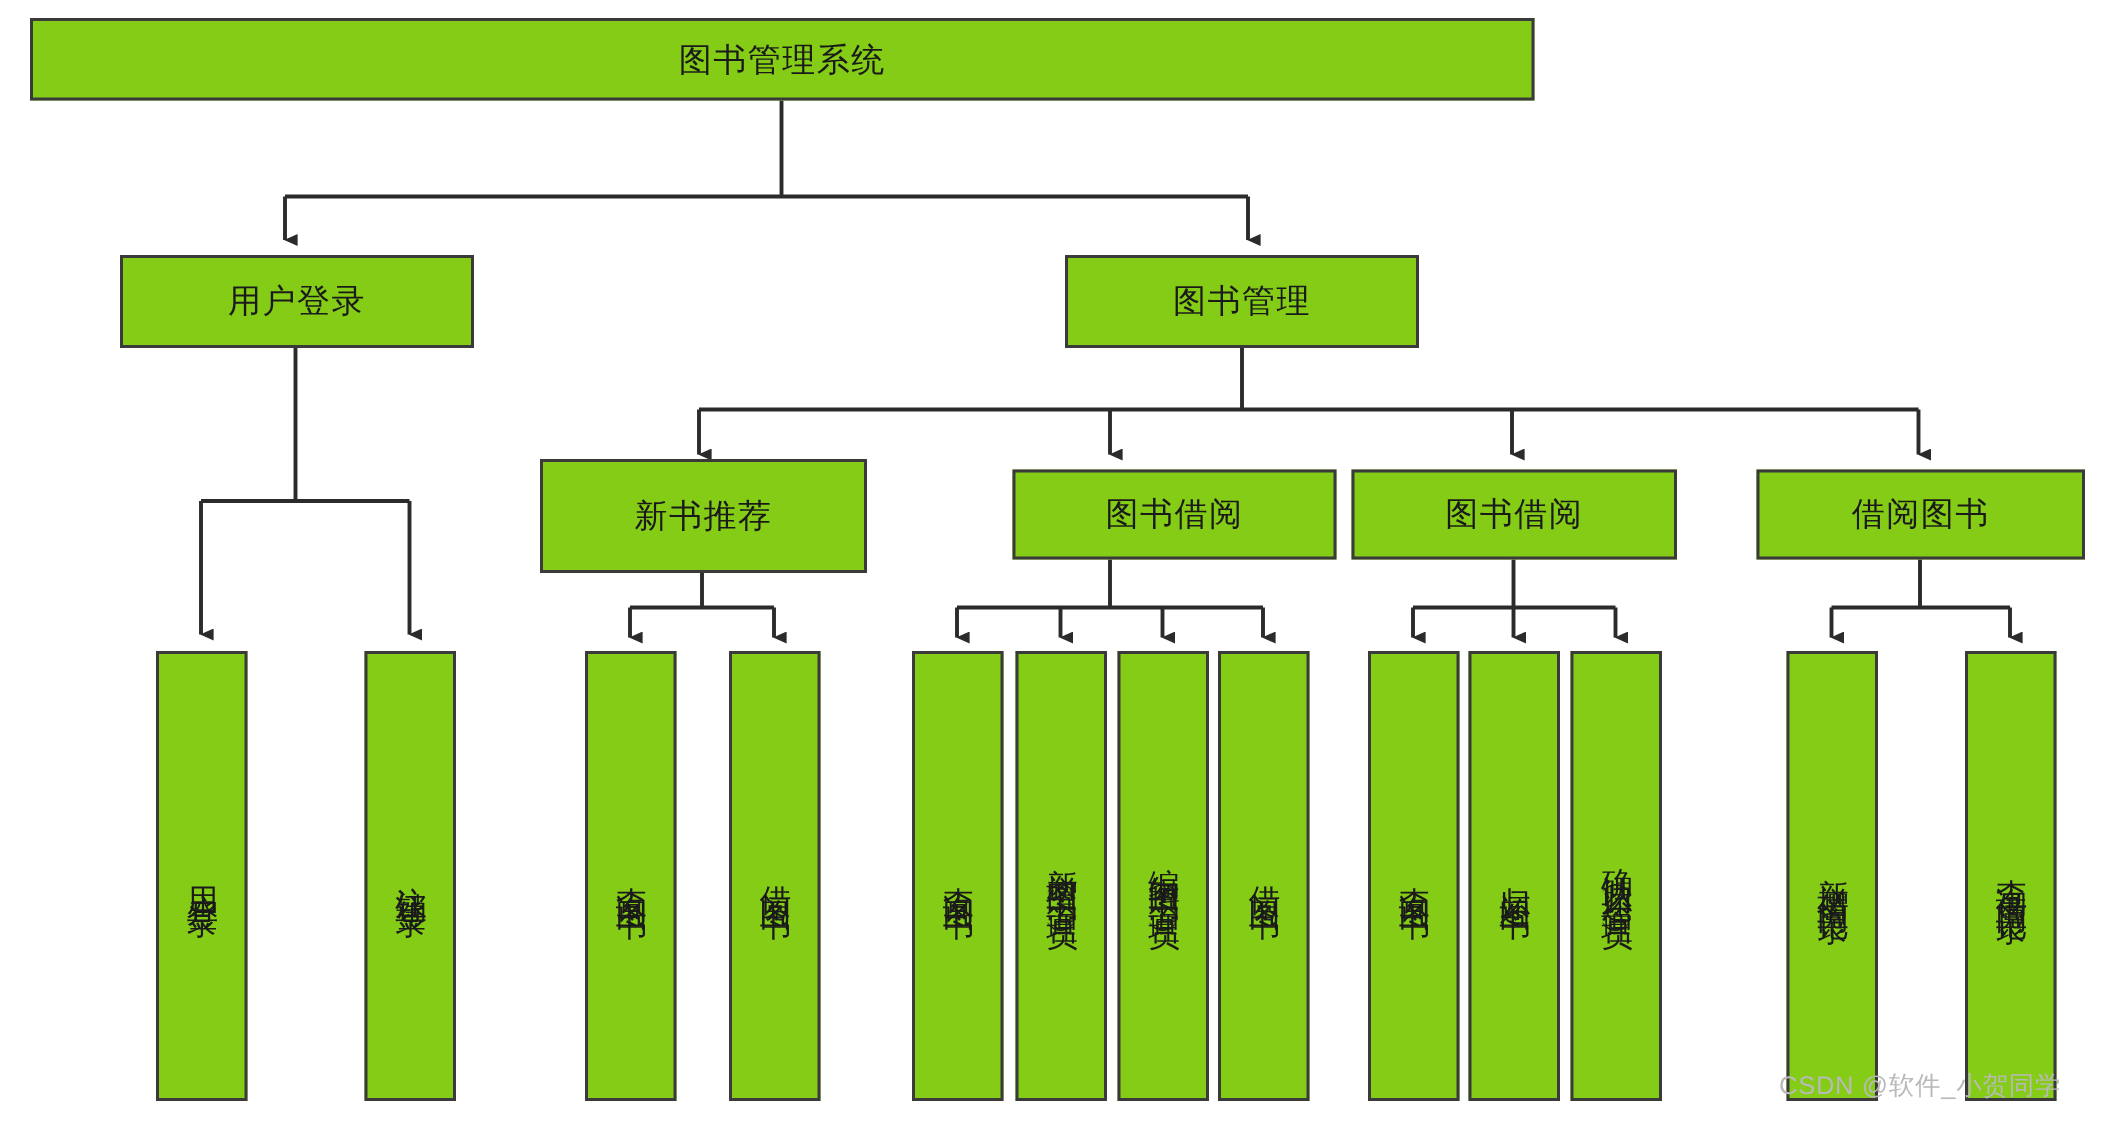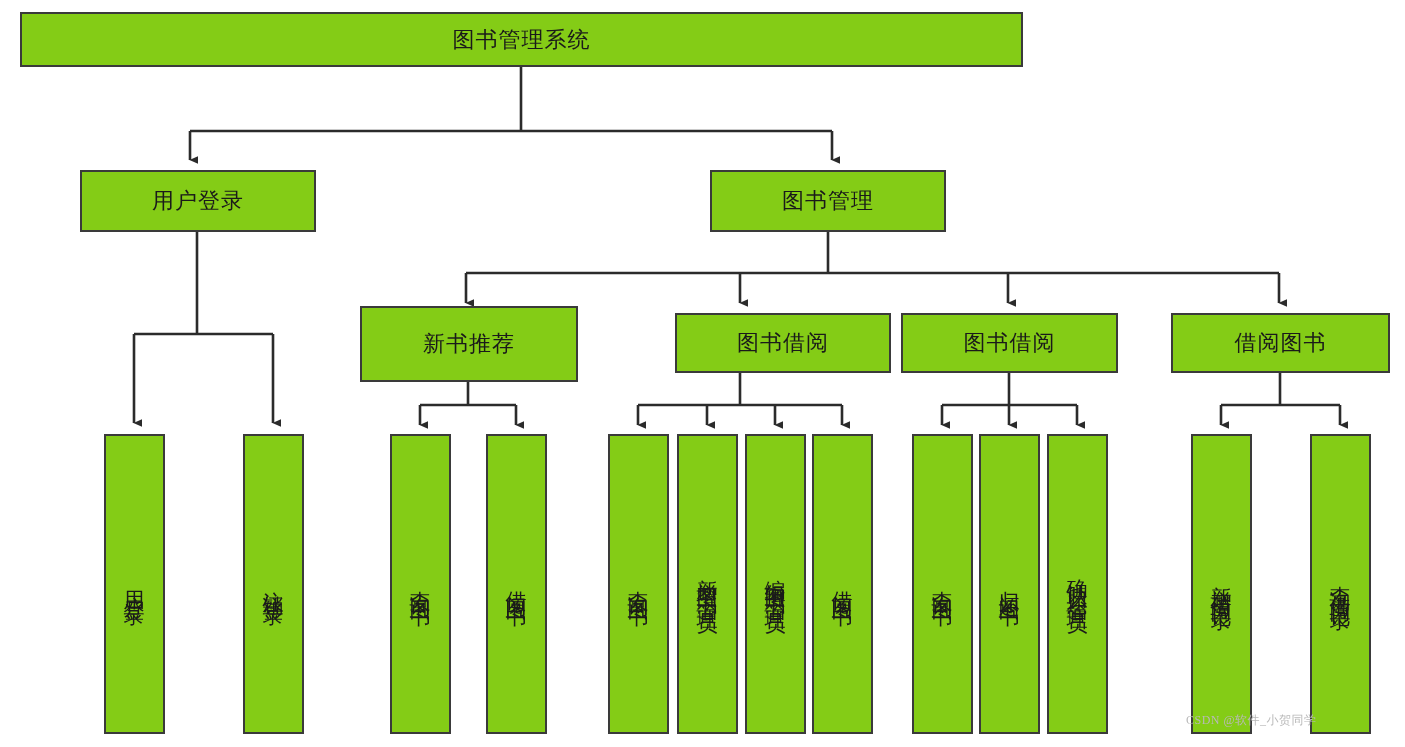--- a/index.html
+++ b/index.html
@@ -50,26 +50,25 @@
     text-orientation: upright;
     letter-spacing: 5px;
     line-height: 1;
     white-space: nowrap;
     display: block;
   }
   .watermark {
     position: absolute;
     left: 1186px;
     top: 712px;
-    font-size: 12px;
+    font-size: 17px;
     color: #b9b9b9;
     white-space: nowrap;
     z-index: 5;
     letter-spacing: 0.5px;
-    font-family: Liberation Serif, serif;
   }
 </style>
 </head>
 <body>
 
 <div id="canvas">
 
   <svg id="wires" viewBox="0 0 1405 747" xmlns="http://www.w3.org/2000/svg">
     <defs>
       <marker id="arw" markerWidth="10" markerHeight="10" refX="4" refY="8.4" orient="auto" markerUnits="userSpaceOnUse">

